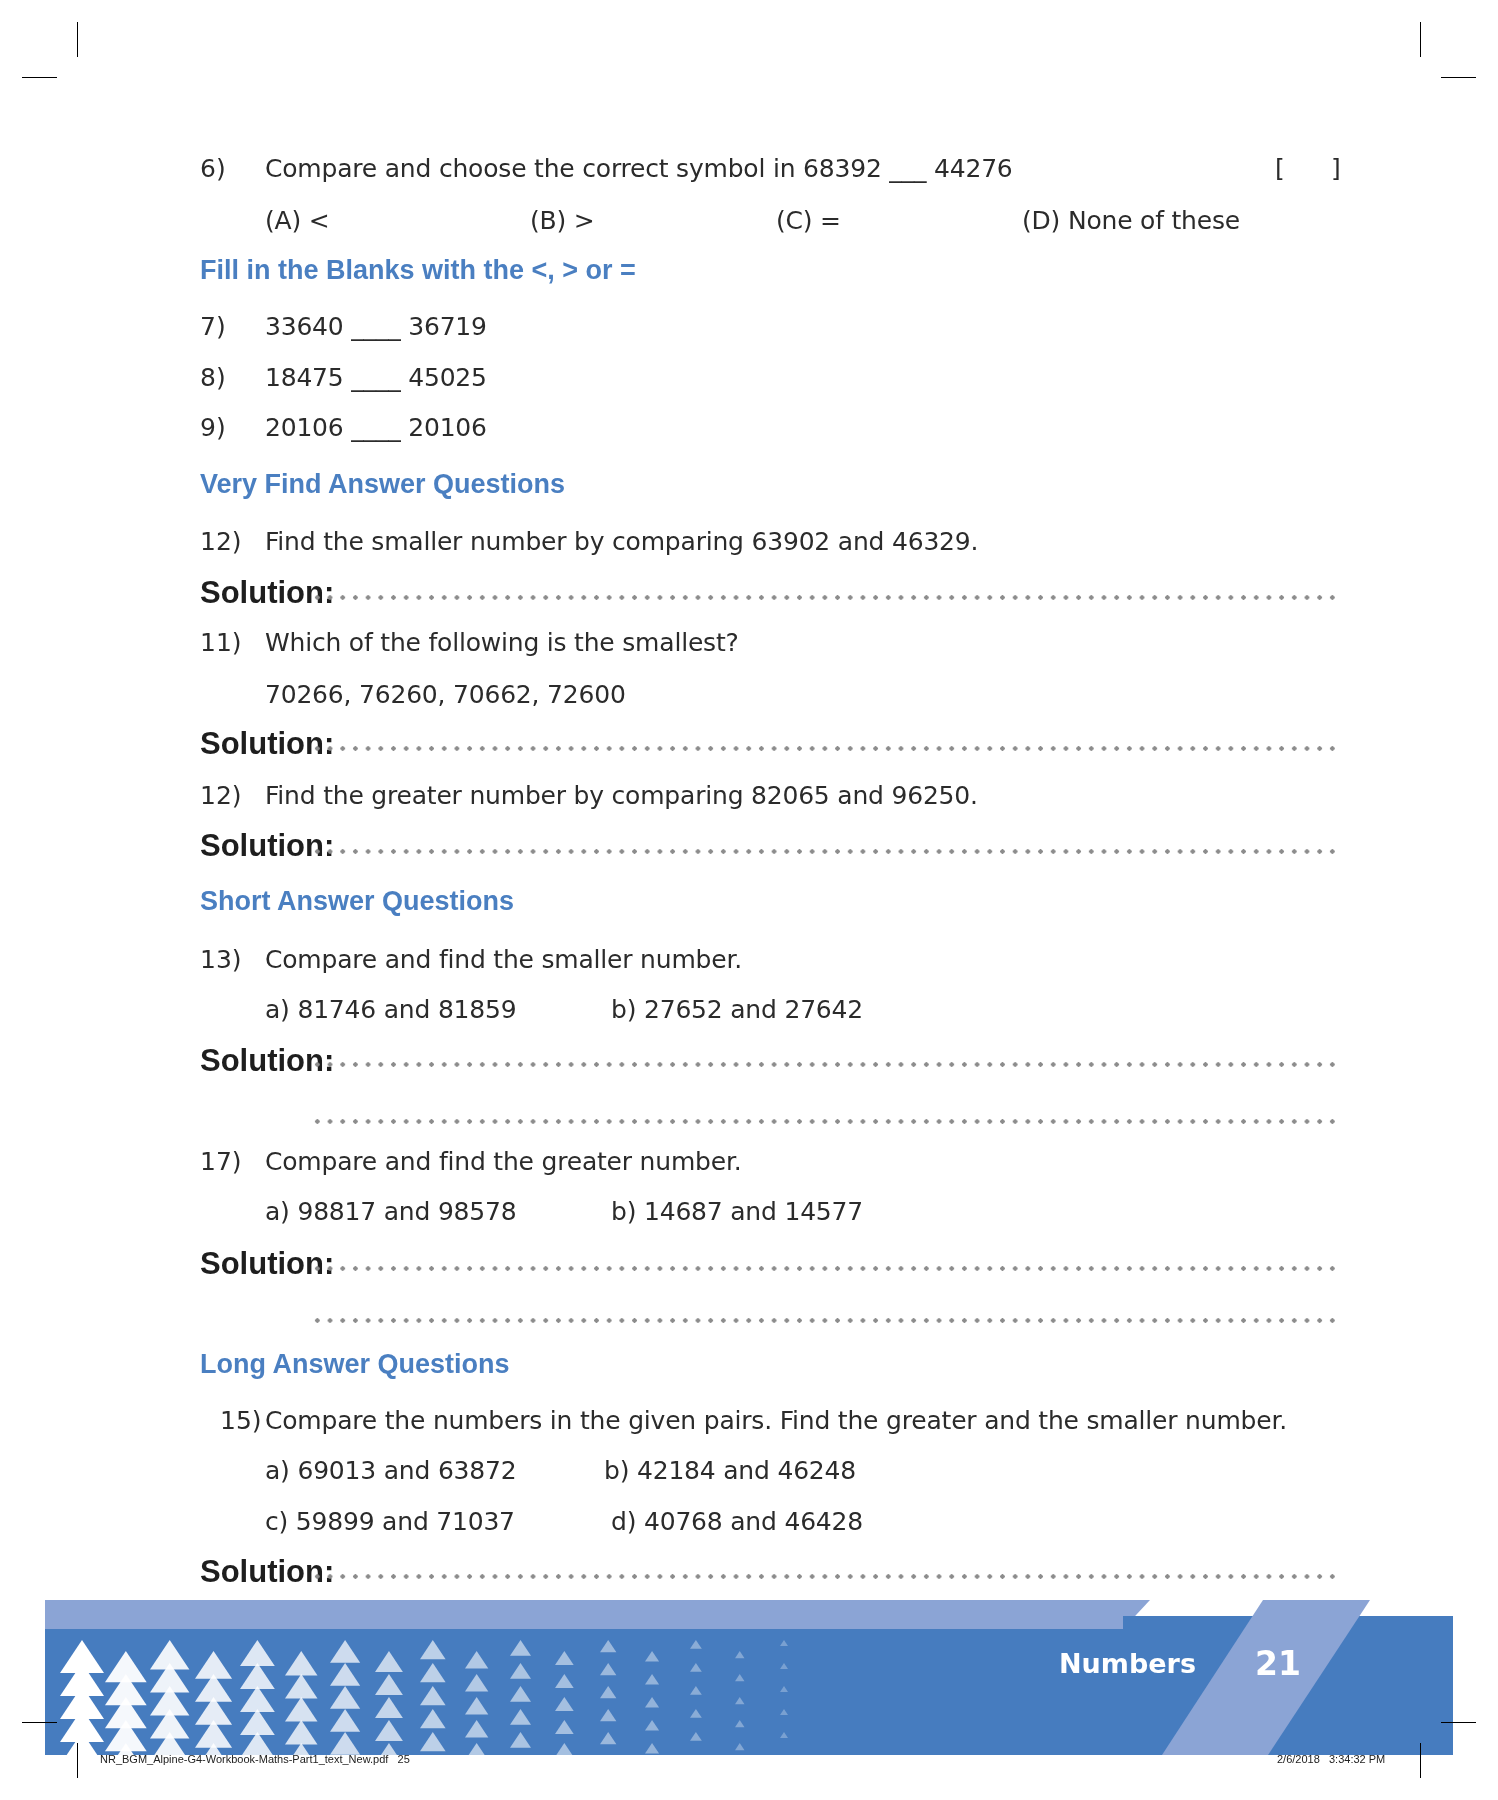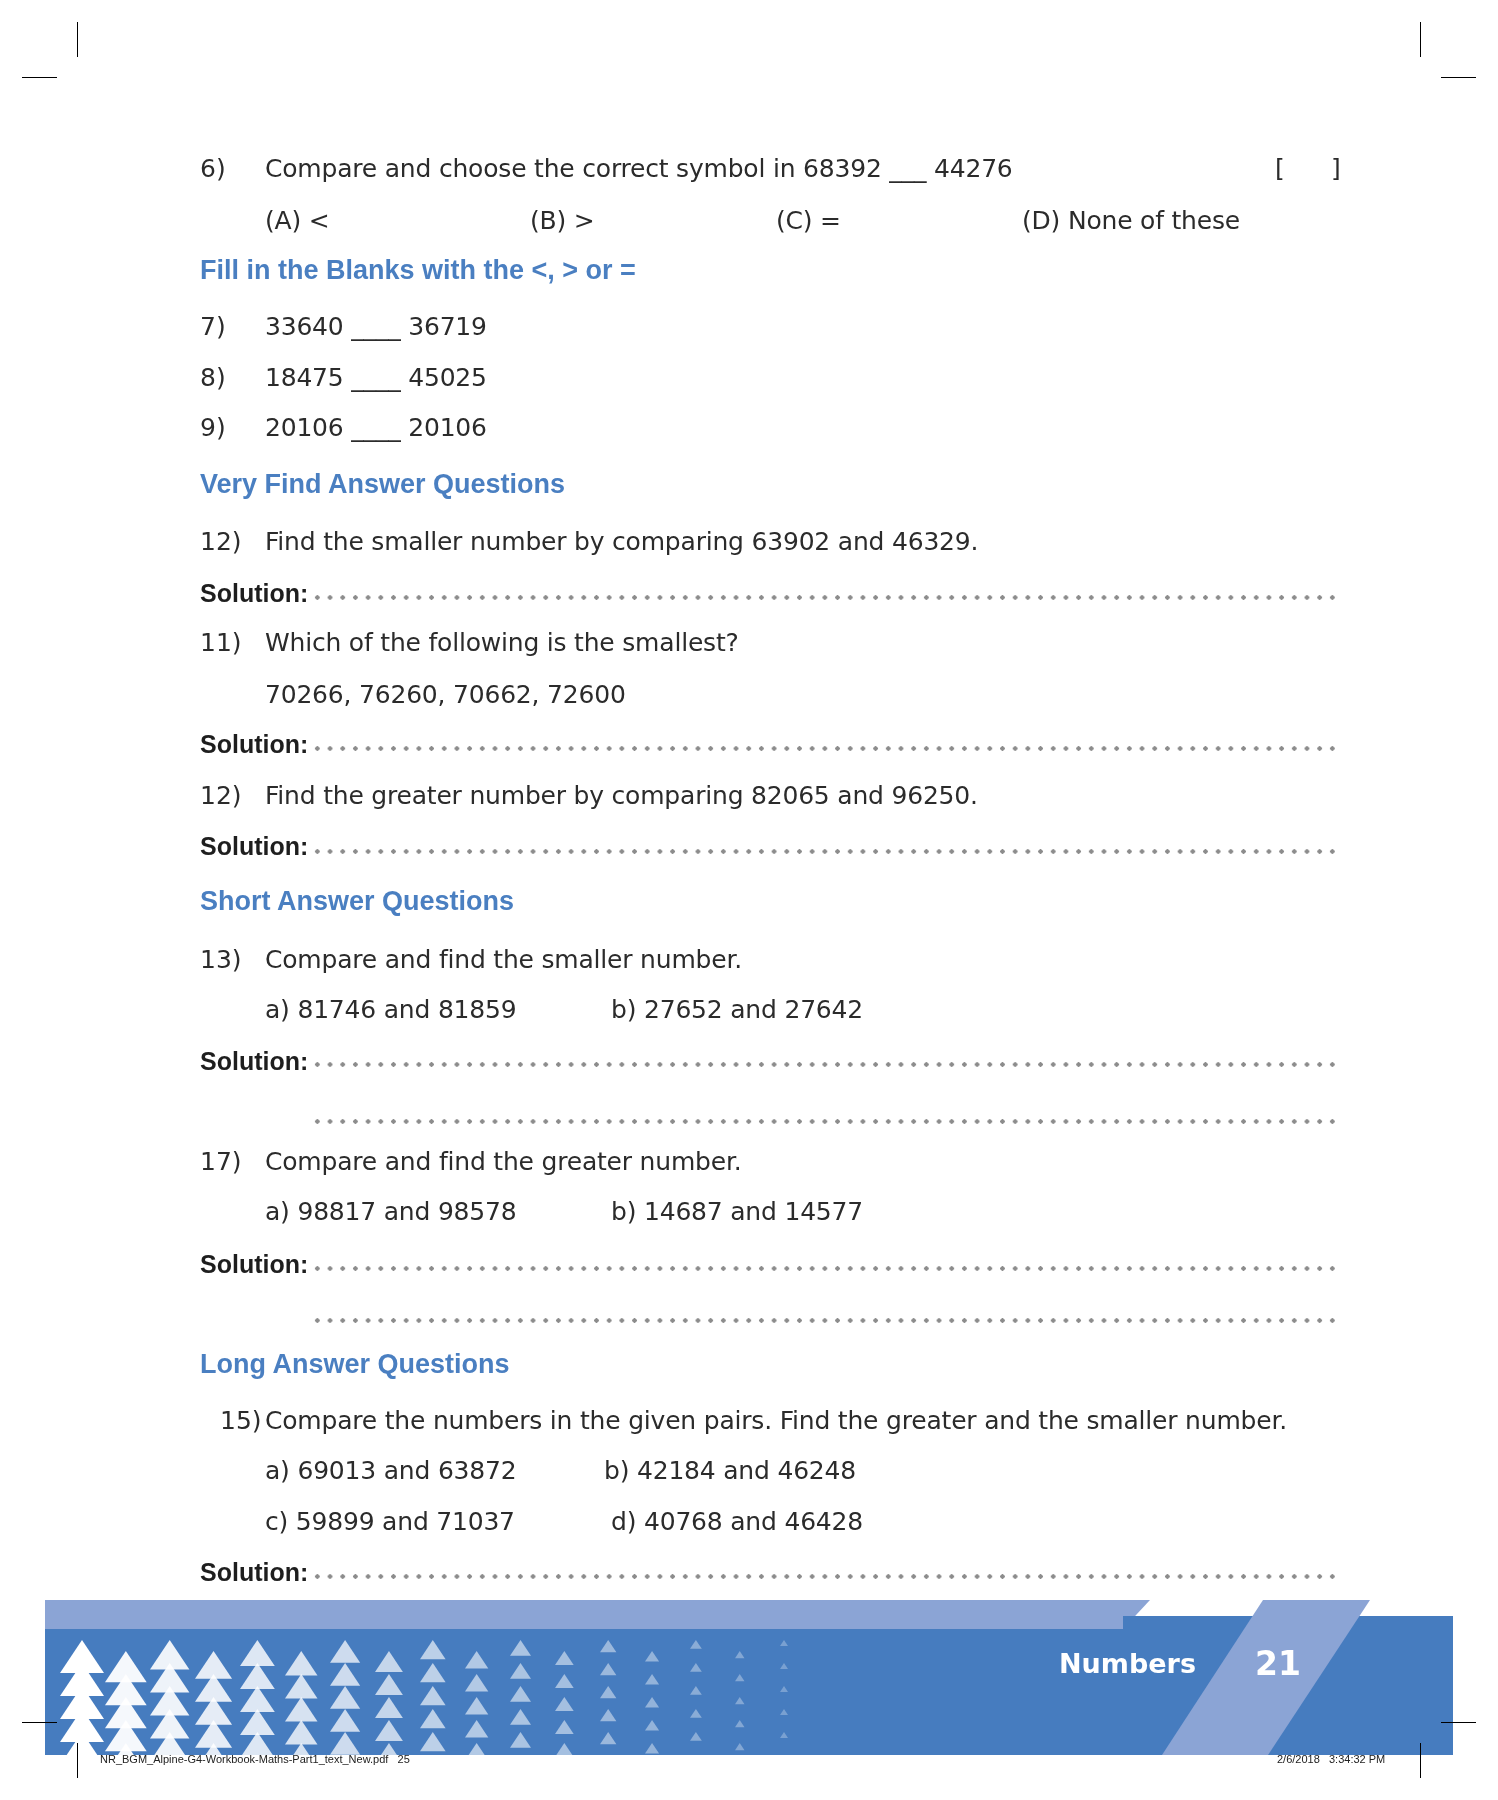--- a/index.html
+++ b/index.html
@@ -3,21 +3,21 @@
 <meta charset="utf-8">
 <style>
   html, body { margin: 0; padding: 0; background: #ffffff; }
   body { width: 1498px; height: 1800px; position: relative; overflow: hidden;
          font-family: "DejaVu Sans", sans-serif; color: #2a2a2a; }
   .abs { position: absolute; white-space: nowrap; }
   .txt { font-size: 25px; line-height: 30px; color: #2b2b2b; letter-spacing: -0.2px; }
   .num { font-size: 25px; line-height: 30px; color: #2b2b2b; }
   .heading { font-family: "Liberation Sans", sans-serif; font-weight: bold; font-size: 27px;
              line-height: 32px; color: #4a7fc1; text-align: right; }
-  .sol { font-family: "Liberation Sans", sans-serif; font-weight: bold; font-size: 25px;
+  .sol { font-family: "Liberation Sans", sans-serif; font-weight: bold; font-size: 31px;
          line-height: 30px; color: #1e1e1e; }
   .dots { position: absolute; height: 5px;
           background-image: radial-gradient(circle, #8c8c8c 2px, transparent 2.4px);
           background-size: 12.7px 5px; background-repeat: repeat-x; }
   .trim { position: absolute; background: #000; }
   .footer-label { font-family: "Liberation Sans", sans-serif; font-size: 11px; color: #222; }
   .chapter { font-family: "DejaVu Sans", sans-serif; font-weight: bold; color: #ffffff; }
 </style>
 </head>
 <body>

